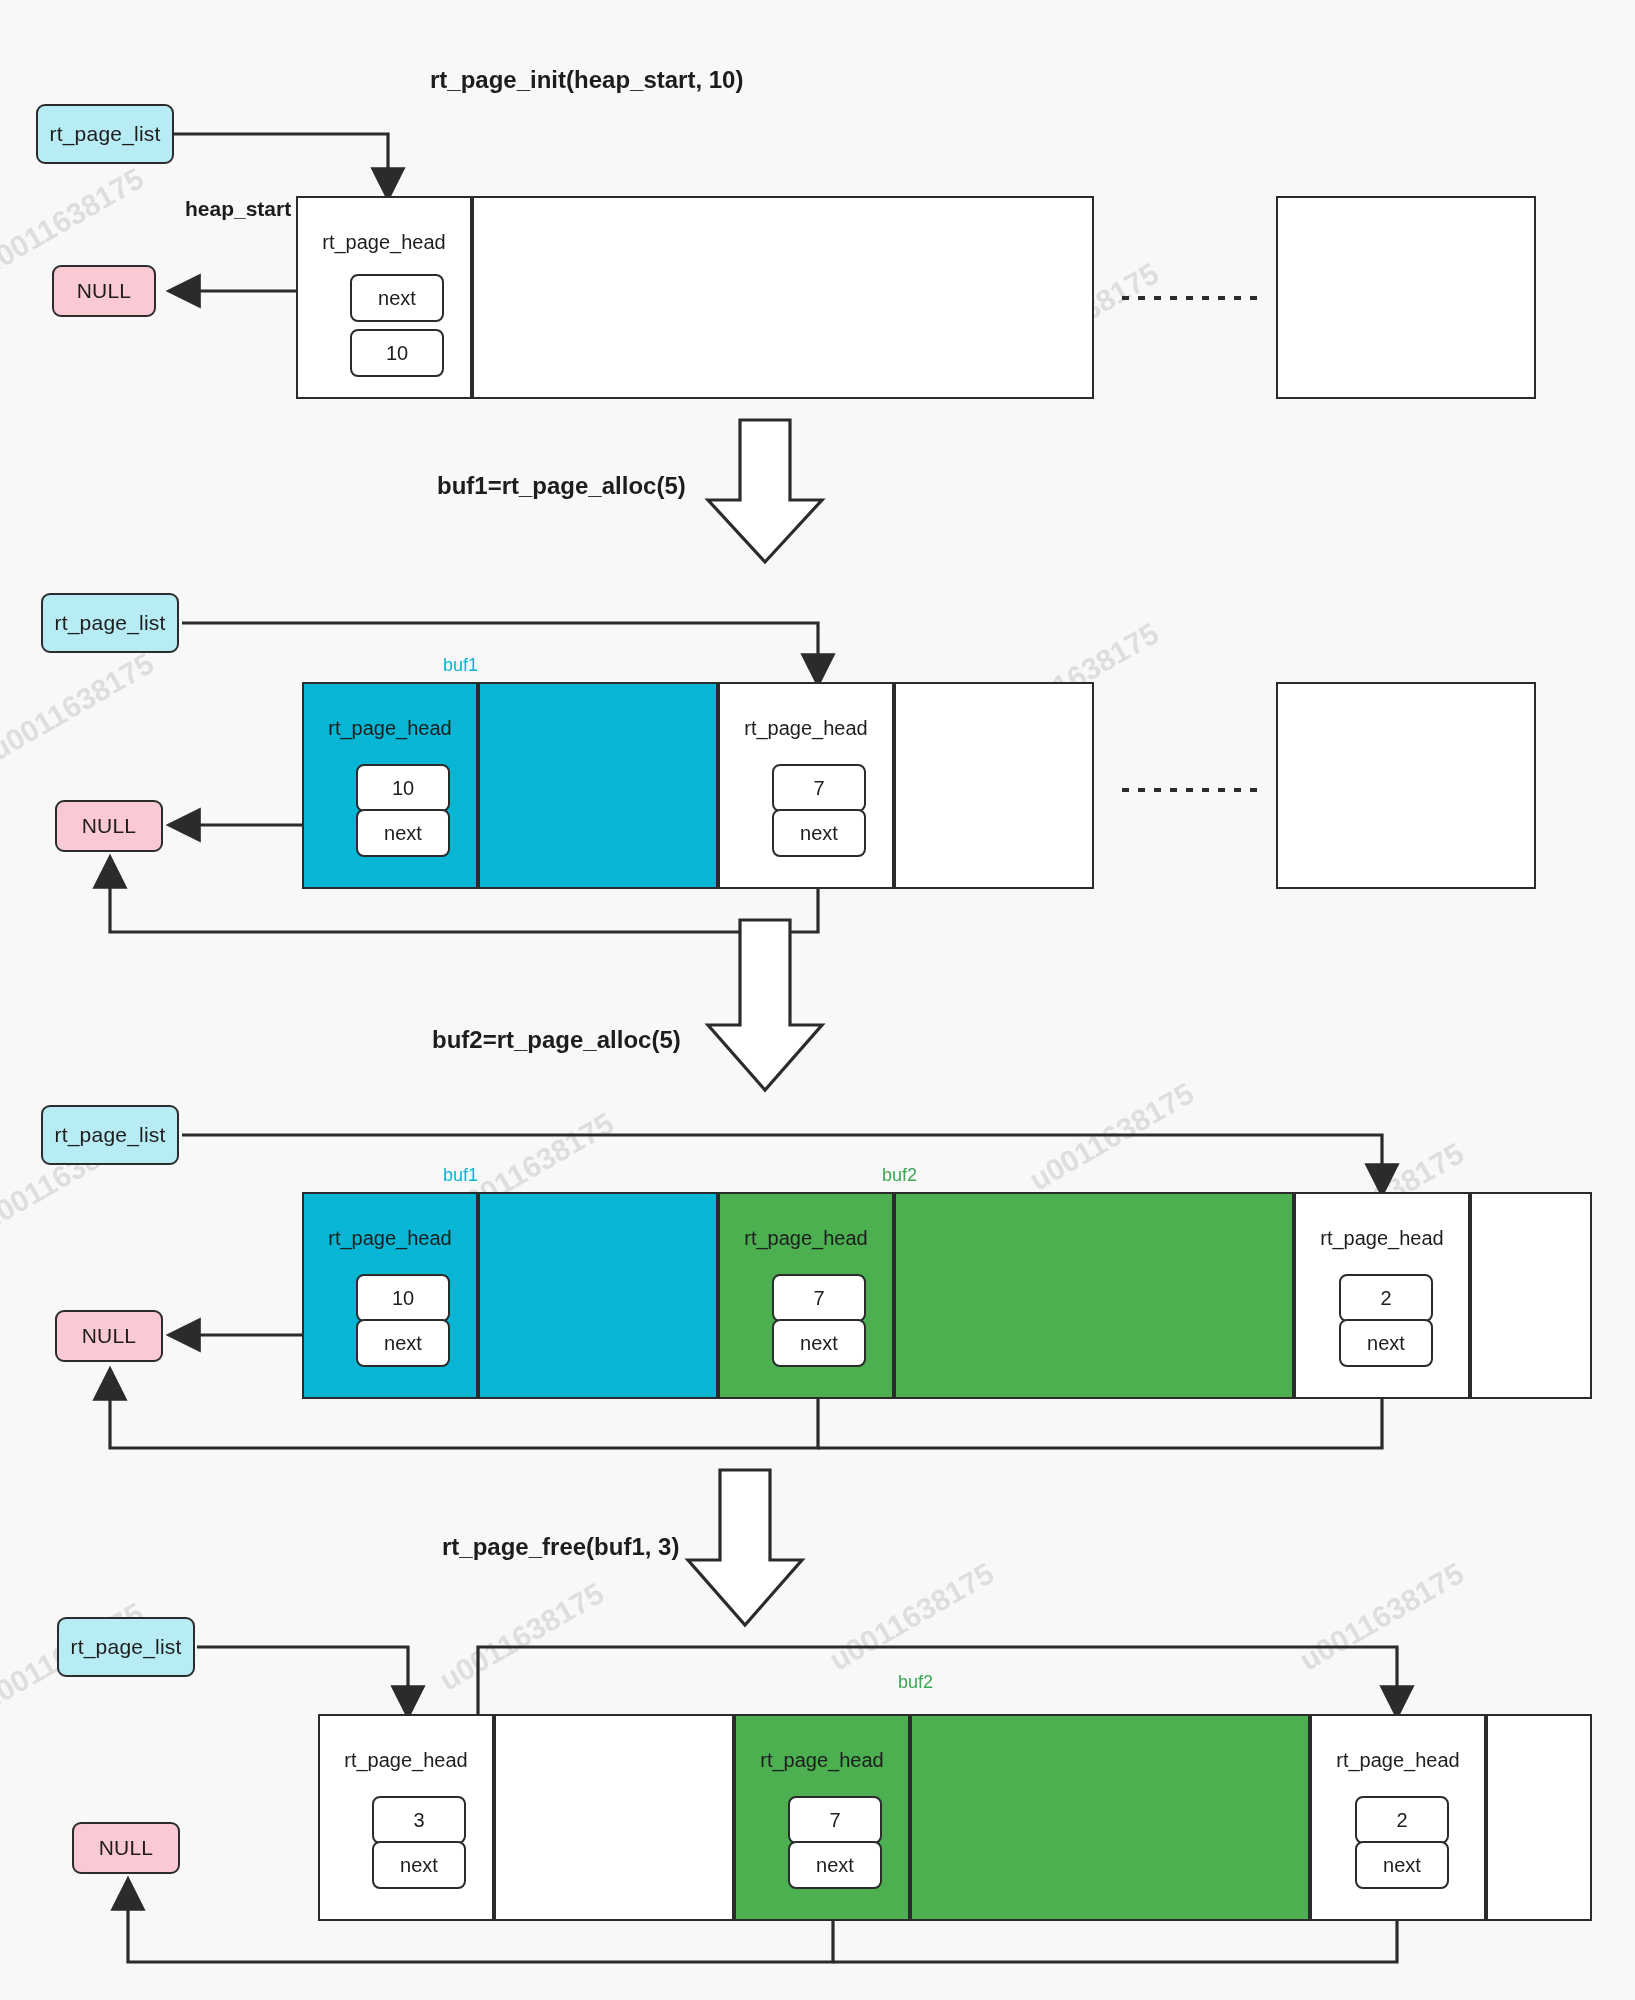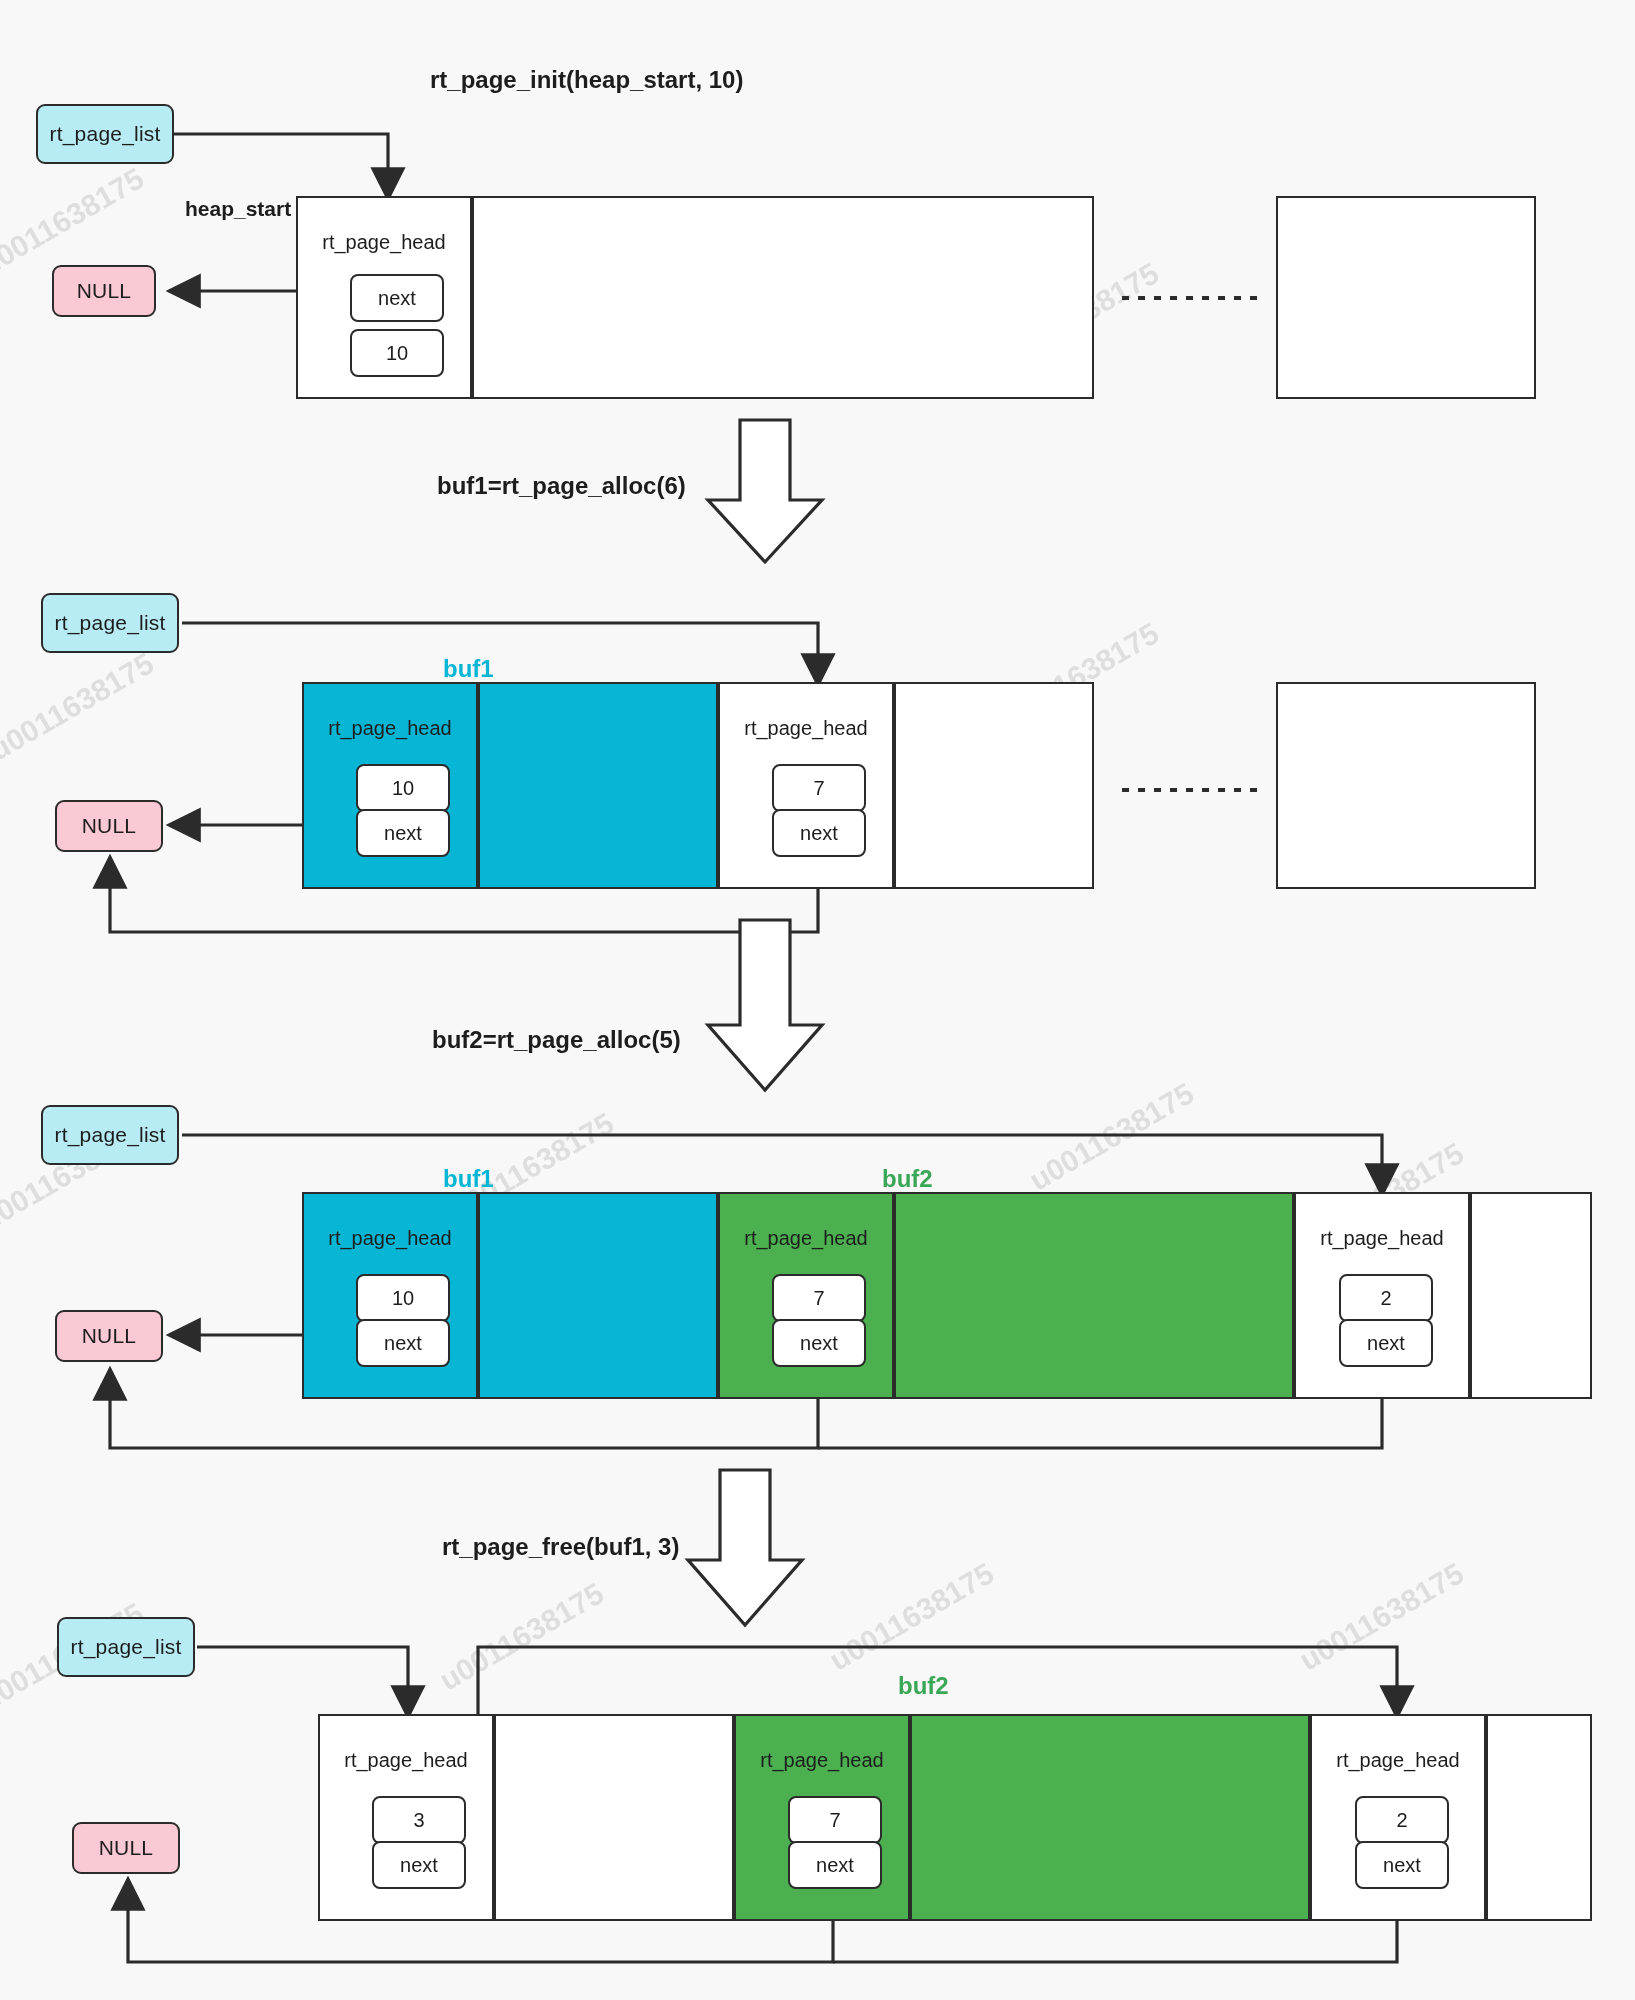--- a/index.html
+++ b/index.html
@@ -37,21 +37,21 @@
   .field{
     position:absolute;border:2.5px solid #2b2b2b;border-radius:8px;
     background:#ffffff;display:flex;align-items:center;justify-content:center;
     font-size:20px;color:#1d1d1d;
   }
 
   .caption{
     position:absolute;font-weight:bold;font-size:24px;color:#1d1d1d;white-space:nowrap;
   }
   .buflabel{
-    position:absolute;font-weight:bold;font-size:24px;white-space:nowrap;
+    position:absolute;font-weight:normal;font-size:18px;white-space:nowrap;
   }
   .buflabel.c1{color:#06b6d4;}
   .buflabel.c2{color:#3aa757;}
   .heapstart{
     position:absolute;font-weight:bold;font-size:21px;color:#1d1d1d;white-space:nowrap;
   }
   .wm{
     position:absolute;color:rgba(120,120,120,.20);font-size:30px;font-weight:bold;
     transform:rotate(-30deg);white-space:nowrap;pointer-events:none;user-select:none;
   }
@@ -128,21 +128,21 @@
   <div class="heapstart" style="left:185px;top:197px;text-align:center;">heap_start</div>
 
   <div class="memcell abs" style="left:296px;top:196px;width:176px;height:203px;">
     <div class="headlabel" style="top:33px;">rt_page_head</div>
     <div class="field" style="left:52px;top:76px;width:90px;height:44px;">next</div>
     <div class="field" style="left:52px;top:131px;width:90px;height:44px;">10</div>
   </div>
   <div class="memcell abs" style="left:472px;top:196px;width:622px;height:203px;"></div>
   <div class="memcell abs" style="left:1276px;top:196px;width:260px;height:203px;"></div>
 
-  <div class="caption" style="left:437px;top:472px;">buf1=rt_page_alloc(6)</div>
+  <div class="caption" style="left:437px;top:472px;">buf1=rt_page_alloc(5)</div>
 
   <div class="pill list abs" style="left:41px;top:593px;width:138px;height:60px;">rt_page_list</div>
 
   <div class="pill null abs" style="left:55px;top:800px;width:108px;height:52px;">NULL</div>
 
   <div class="buflabel c1" style="left:443px;top:655px;">buf1</div>
 
   <div class="memcell cyan abs" style="left:302px;top:682px;width:176px;height:207px;">
     <div class="headlabel" style="top:33px;">rt_page_head</div>
     <div class="field" style="left:52px;top:80px;width:90px;height:44px;">10</div>

